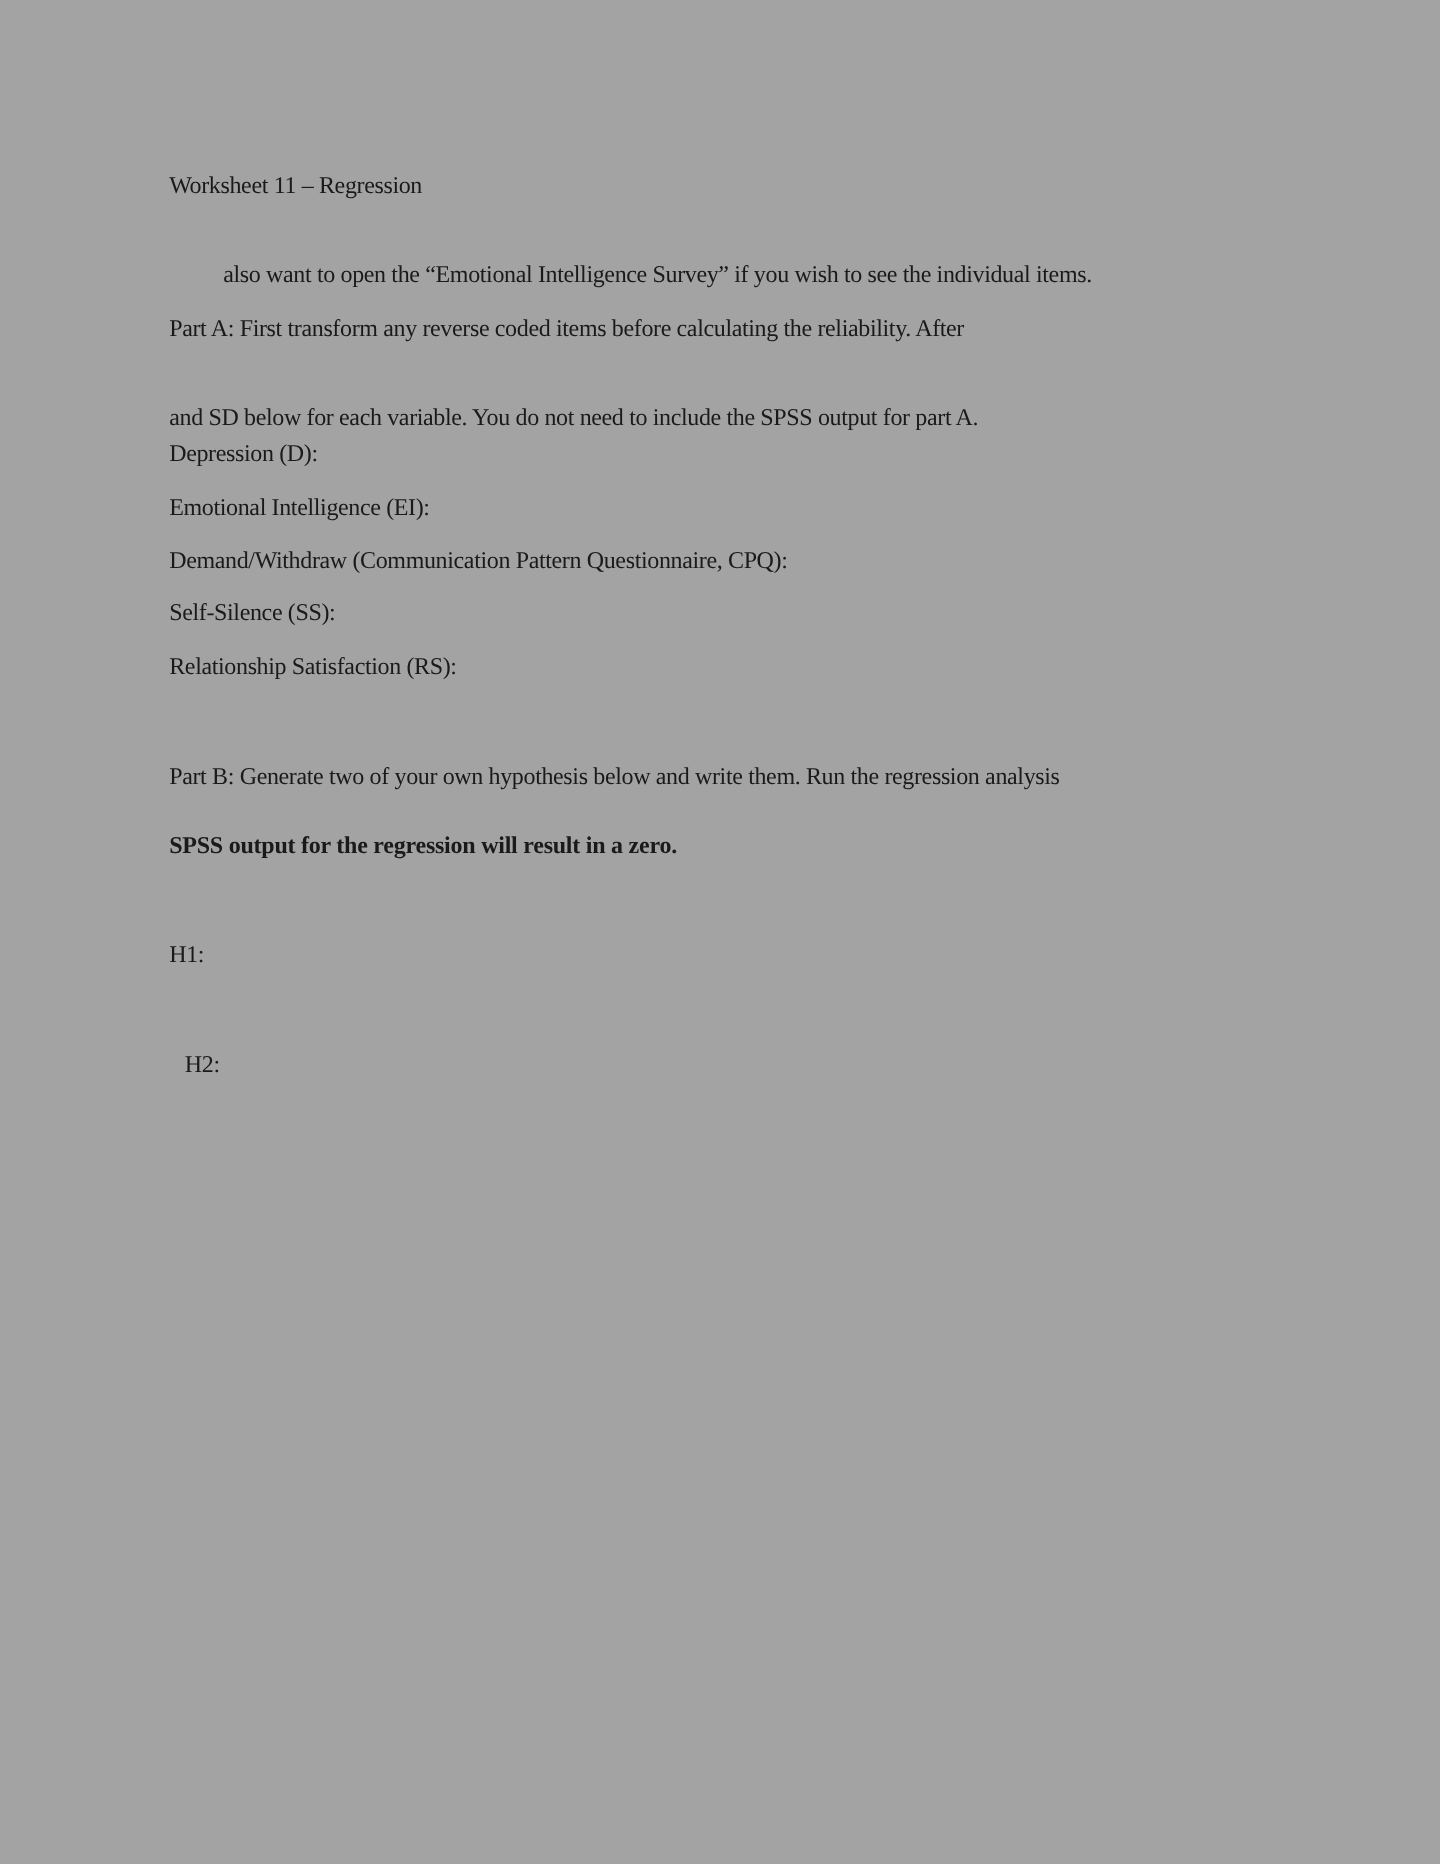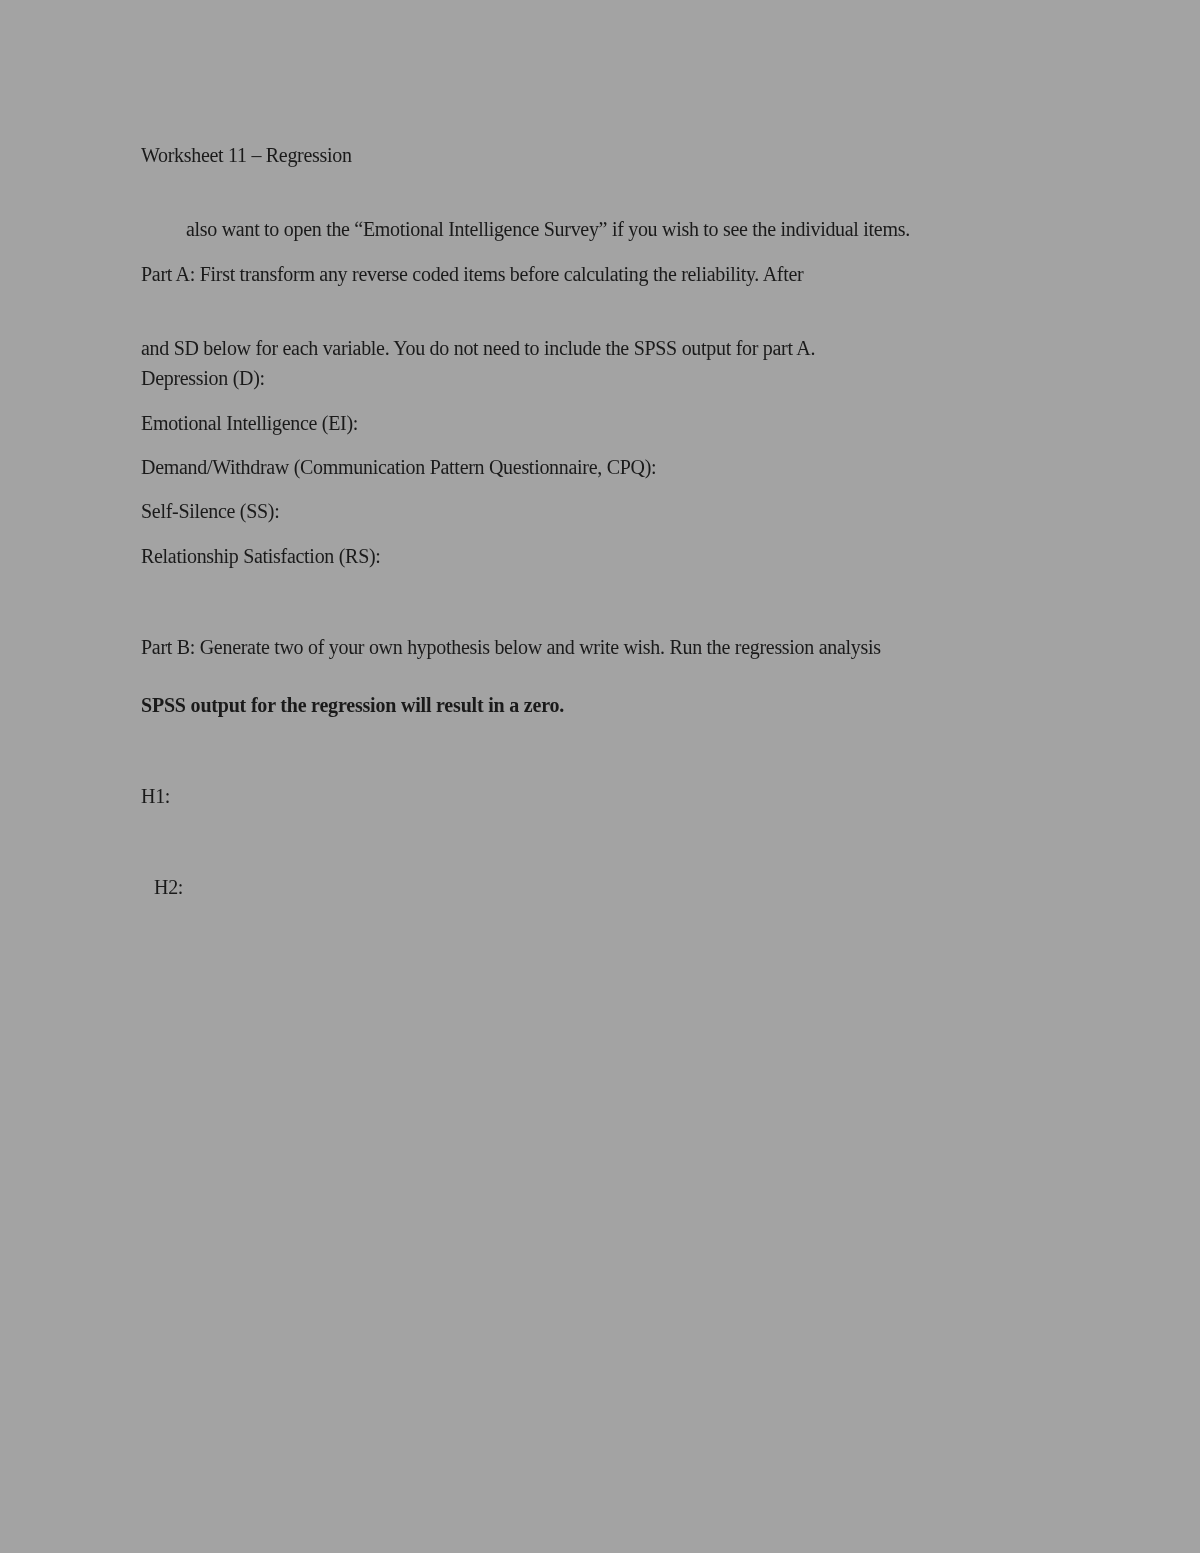--- a/index.html
+++ b/index.html
@@ -46,19 +46,19 @@
 
   <div class="line" style="top:260px;">Part A: First transform any reverse coded items before calculating the reliability. After</div>
   <div class="line" style="top:318px;margin-top:16px;">and SD below for each variable. You do not need to include the SPSS output for part A.</div>
 
   <div class="line" style="top:364px;">Depression (D):</div>
   <div class="line" style="top:409px;">Emotional Intelligence (EI):</div>
   <div class="line" style="top:453px;">Demand/Withdraw (Communication Pattern Questionnaire, CPQ):</div>
   <div class="line" style="top:497px;">Self-Silence (SS):</div>
   <div class="line" style="top:542px;">Relationship Satisfaction (RS):</div>
 
-  <div class="line" style="top:633px;">Part B: Generate two of your own hypothesis below and write wish. Run the regression analysis</div>
+  <div class="line" style="top:633px;">Part B: Generate two of your own hypothesis below and write them. Run the regression analysis</div>
   <div class="line bold" style="top:691px;">SPSS output for the regression will result in a zero.</div>
 
   <div class="line" style="top:782px;">H1:</div>
   <div class="line" style="top:873px;margin-left:13px;">H2:</div>
 
 </div>
 
 </body></html>

